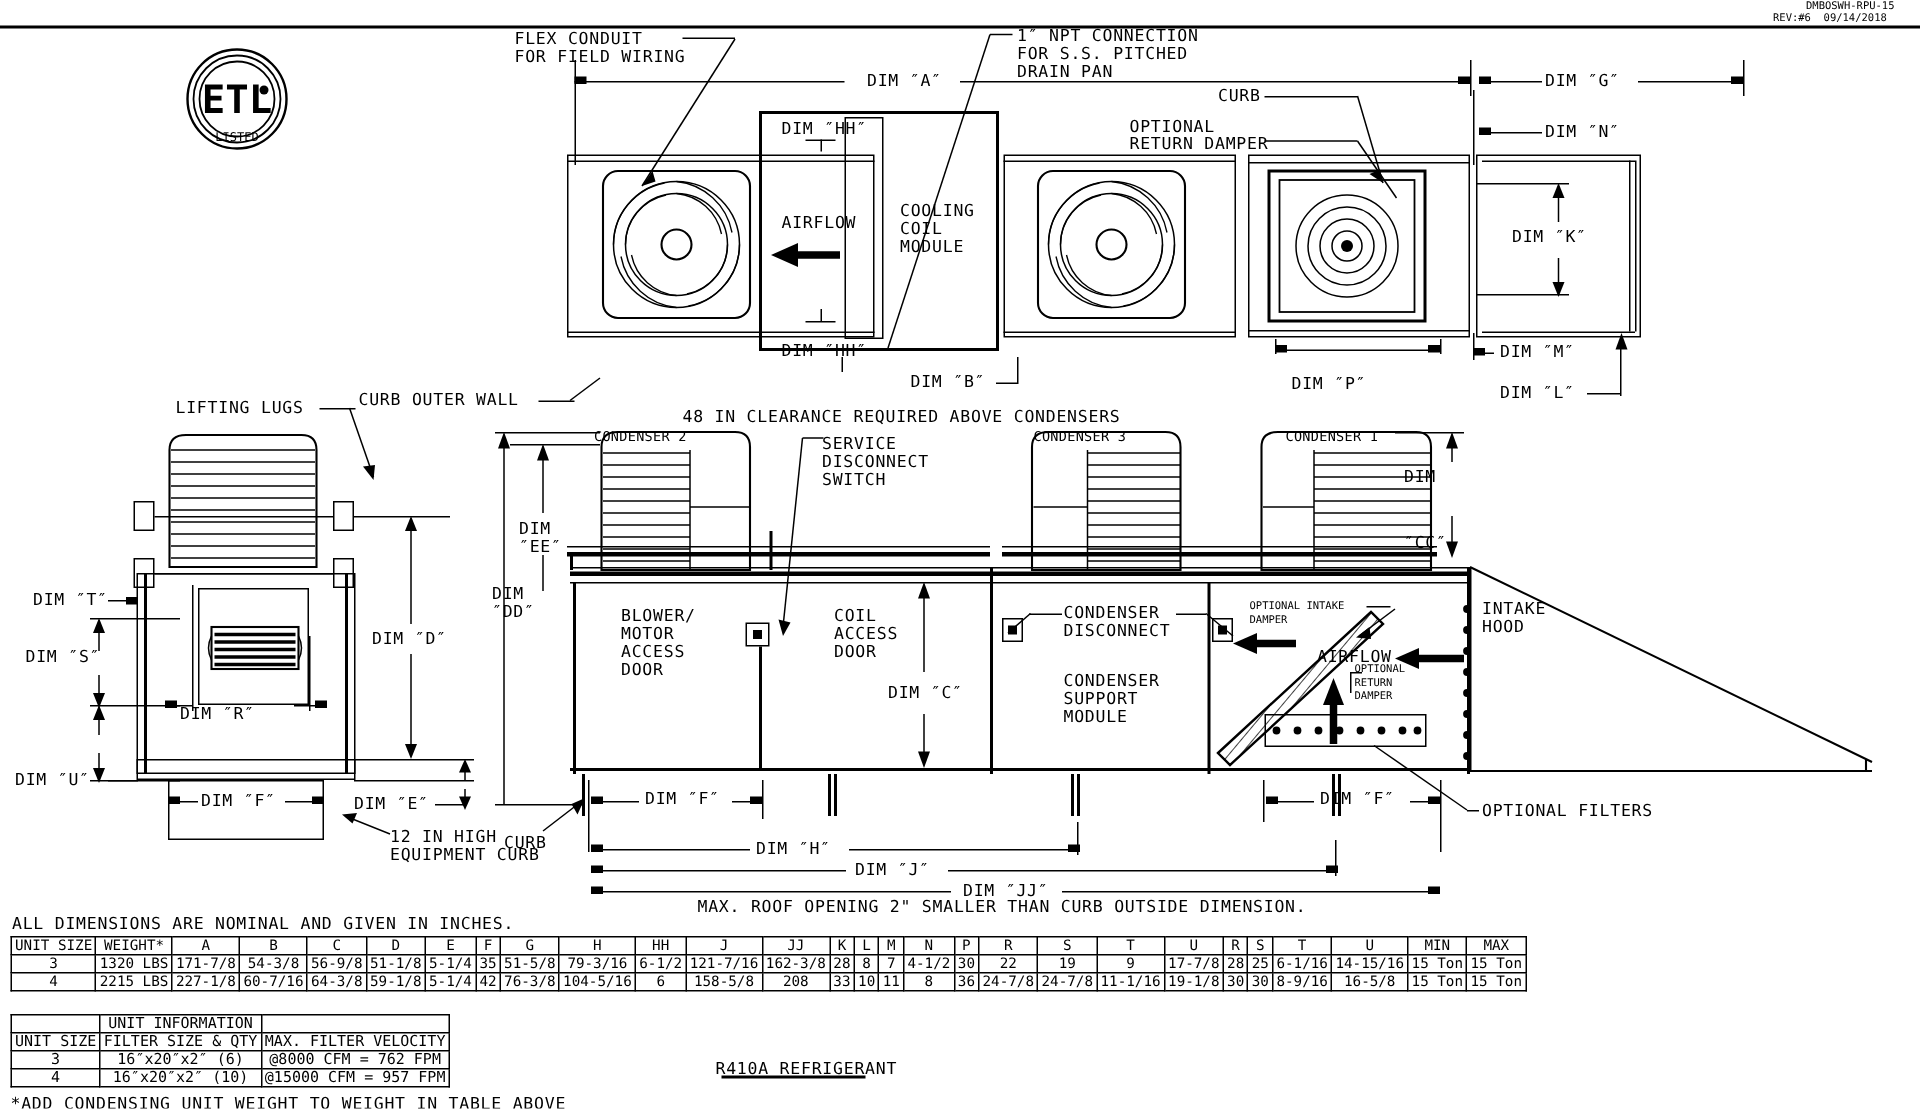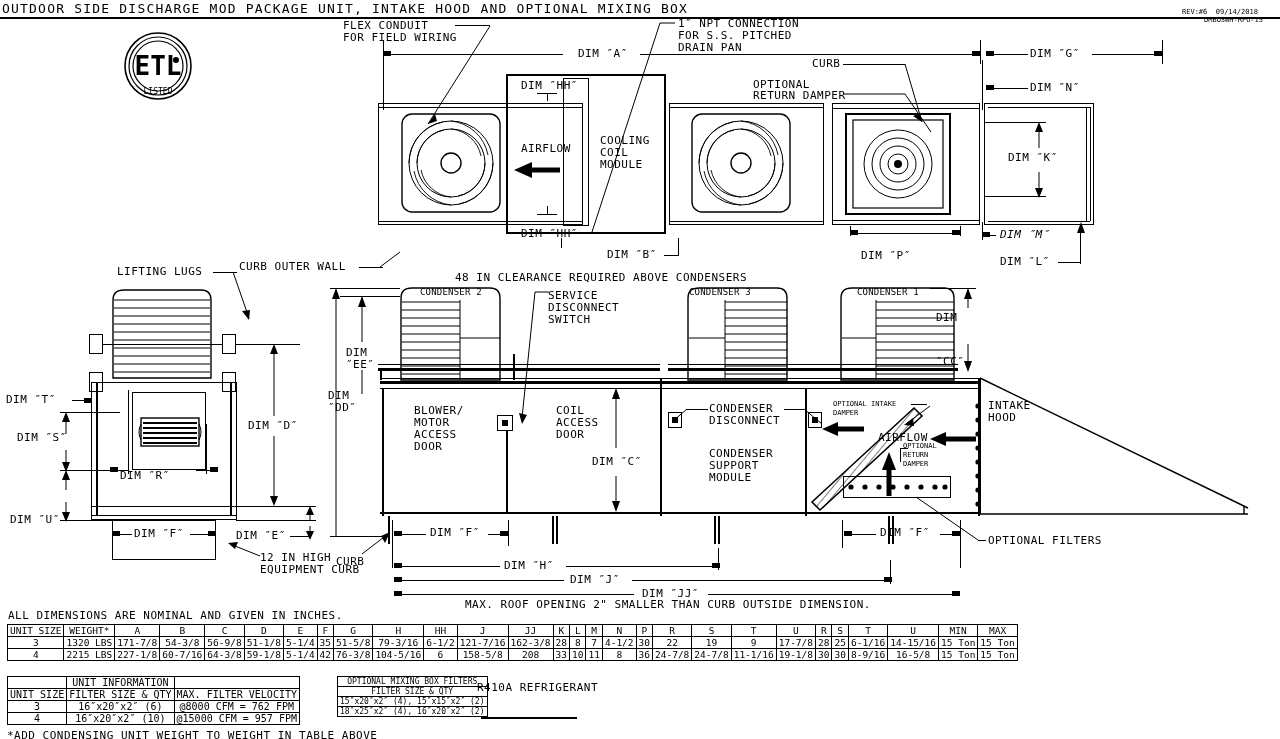--- a/index.html
+++ b/index.html
@@ -22,22 +22,21 @@
   svg{position:absolute;overflow:visible;}
   table.dt{position:absolute;border-collapse:collapse;font-family:"DejaVu Sans Mono","Liberation Mono",monospace;}
   table.dt td,table.dt th{border:1px solid #000;text-align:center;font-weight:normal;
         padding:0 2px;white-space:nowrap;}
 </style>
 </head>
 <body>
 
 <div class="sheet">
 
-  <div class="t ttl" style="left:2px;top:2px;">OUTDOOR SIDE DISCHARGE MOD PACKAGE UNIT, INTAKE HOOD AND OPTIONAL MIXING BOX</div>
-  <div class="t xs" style="left:1182px;top:17px;padding-left:22px;">DMBOSWH-RPU-15</div>
+  <div class="t xs" style="left:1182px;top:1px;padding-left:22px;">DMBOSWH-RPU-15</div>
   <div class="t xs" style="left:1182px;top:9px;">REV:#6  09/14/2018</div>
   <div class="ln h2" style="left:0;top:17px;width:1280px;"></div>
 
   <svg style="left:118px;top:28px;" width="80" height="80" viewBox="0 0 80 80">
     <circle cx="40" cy="38" r="33" fill="none" stroke="#000" stroke-width="1.6"></circle>
     <circle cx="40" cy="38" r="29" fill="none" stroke="#000" stroke-width="1.2"></circle>
     <circle cx="40" cy="38" r="25" fill="none" stroke="#000" stroke-width="1.2"></circle>
     <text x="40" y="47" font-family="DejaVu Sans Mono, monospace" font-size="26" font-weight="bold" text-anchor="middle" fill="#000">ETL</text>
     <circle cx="58" cy="32" r="3" fill="#000"></circle>
     <text x="40" y="66" font-family="DejaVu Sans Mono, monospace" font-size="8" text-anchor="middle" fill="#000">LISTED</text>
@@ -185,21 +184,21 @@
   <div class="t" style="left:1008px;top:152px;">DIM ″K″</div>
   <div class="ln h" style="left:984px;top:122px;width:62px;"></div>
   <div class="ln h" style="left:984px;top:196px;width:62px;"></div>
   <svg style="left:1033px;top:122px;" width="14" height="76">
     <line x1="6" y1="2" x2="6" y2="26" stroke="#000" stroke-width="1"></line>
     <polygon points="6,0 2,10 10,10" fill="#000"></polygon>
     <line x1="6" y1="50" x2="6" y2="74" stroke="#000" stroke-width="1"></line>
     <polygon points="6,76 2,66 10,66" fill="#000"></polygon>
   </svg>
 
-  <div class="t" style="left:1000px;top:229px;font-style:italic;">DIM ″M″</div>
+  <div class="t" style="left:1000px;top:229px;">DIM ″M″</div>
   <div class="ln h" style="left:982px;top:235px;width:14px;"></div>
   <div class="fill" style="left:982px;top:232px;width:8px;height:5px;"></div>
   <div class="ln v" style="left:982px;top:222px;height:18px;"></div>
 
   <div class="t" style="left:1000px;top:256px;">DIM ″L″</div>
   <div class="ln h" style="left:1058px;top:262px;width:22px;"></div>
   <div class="ln v" style="left:1080px;top:228px;height:36px;"></div>
   <svg style="left:1076px;top:222px;" width="10" height="14">
     <polygon points="5,0 1,11 9,11" fill="#000"></polygon>
   </svg>
@@ -255,21 +254,21 @@
         <line x1="6" y1="24" x2="60" y2="24"></line>
       <line x1="6" y1="29" x2="60" y2="29"></line>
     </g>
     <path d="M4 10 Q0 18 4 26" fill="none" stroke="#000"></path>
     <path d="M62 10 Q66 18 62 26" fill="none" stroke="#000"></path>
   </svg>
 
   <div class="box" style="left:91px;top:506px;width:146px;height:14px;"></div>
   <div class="box" style="left:112px;top:520px;width:104px;height:40px;"></div>
 
-  <div class="t" style="left:6px;top:394px;text-align:center;">DIM ″T″</div>
+  <div class="t" style="left:22px;top:394px;text-align:center;">DIM ″T″</div>
   <div class="ln h" style="left:72px;top:400px;width:20px;"></div>
   <div class="fill" style="left:84px;top:398px;width:8px;height:5px;"></div>
   <div class="ln h" style="left:60px;top:412px;width:60px;"></div>
 
   <div class="t" style="left:17px;top:432px;">DIM ″S″</div>
   <div class="ln h" style="left:60px;top:470px;width:60px;"></div>
   <svg style="left:60px;top:412px;" width="12" height="60">
     <line x1="6" y1="2" x2="6" y2="22" stroke="#000" stroke-width="1"></line>
     <polygon points="6,0 2,10 10,10" fill="#000"></polygon>
     <line x1="6" y1="38" x2="6" y2="58" stroke="#000" stroke-width="1"></line>
@@ -320,21 +319,21 @@
   <div class="fill" style="left:112px;top:531px;width:8px;height:5px;"></div>
   <div class="fill" style="left:208px;top:531px;width:8px;height:5px;"></div>
 
   <div class="t" style="left:260px;top:552px;">12 IN HIGH</div>
   <div class="t" style="left:260px;top:564px;">EQUIPMENT CURB</div>
   <svg style="left:216px;top:538px;" width="48" height="22">
     <line x1="44" y1="18" x2="14" y2="6" stroke="#000" stroke-width="1"></line>
     <polygon points="12,5 22,4 19,11" fill="#000"></polygon>
   </svg>
 
-  <div class="t sm" style="left:420px;top:288px;text-align:center;">CONDENSER 2</div>
+  <div class="t sm" style="left:396px;top:288px;text-align:center;">CONDENSER 2</div>
   <svg style="left:398px;top:286px;" width="106" height="96">
     <path d="M3 12 Q3 2 14 2 L92 2 Q102 2 102 12 L102 94 L3 94 Z" fill="none" stroke="#000" stroke-width="1.4"></path>
     <line x1="62" y1="14" x2="62" y2="94" stroke="#000" stroke-width="1"></line>
     <line x1="62" y1="52" x2="102" y2="52" stroke="#000" stroke-width="1"></line>
     <g stroke="#000" stroke-width="1">
       <line x1="4" y1="16" x2="62" y2="16"></line>
         <line x1="4" y1="24" x2="62" y2="24"></line>
       <line x1="4" y1="32" x2="62" y2="32"></line>
         <line x1="4" y1="40" x2="62" y2="40"></line>
       <line x1="4" y1="48" x2="62" y2="48"></line>
@@ -722,35 +721,19 @@
           <td>@8000 CFM = 762 FPM</td>
         </tr>
         <tr>
           <td>4</td>
           <td>16″x20″x2″  (10)</td>
           <td>@15000 CFM = 957 FPM</td>
         </tr>
       </tbody>
   </table>
 
-  <table class="dt" id="mix-table" style="left:337px;top:676px;font-size:8px;">
-    <tbody id="mix-tbody">
-        <tr>
-          <td>OPTIONAL MIXING BOX FILTERS</td>
-        </tr>
-        <tr>
-          <td>FILTER SIZE &amp; QTY</td>
-        </tr>
-        <tr>
-          <td>15″x20″x2″ (4), 15″x15″x2″ (2)</td>
-        </tr>
-        <tr>
-          <td>18″x25″x2″ (4), 16″x20″x2″ (2)</td>
-        </tr>
-      </tbody>
-  </table>
 
   <div class="t" style="left:7px;top:730px;">*ADD CONDENSING UNIT WEIGHT TO WEIGHT IN TABLE ABOVE</div>
 
   <div class="ln h2" style="left:481px;top:717px;width:96px;"></div>
-  <div class="t" style="left:477px;top:682px;">R410A REFRIGERANT</div>
+  <div class="t" style="left:477px;top:707px;">R410A REFRIGERANT</div>
 
 </div>
 
 </body></html>

